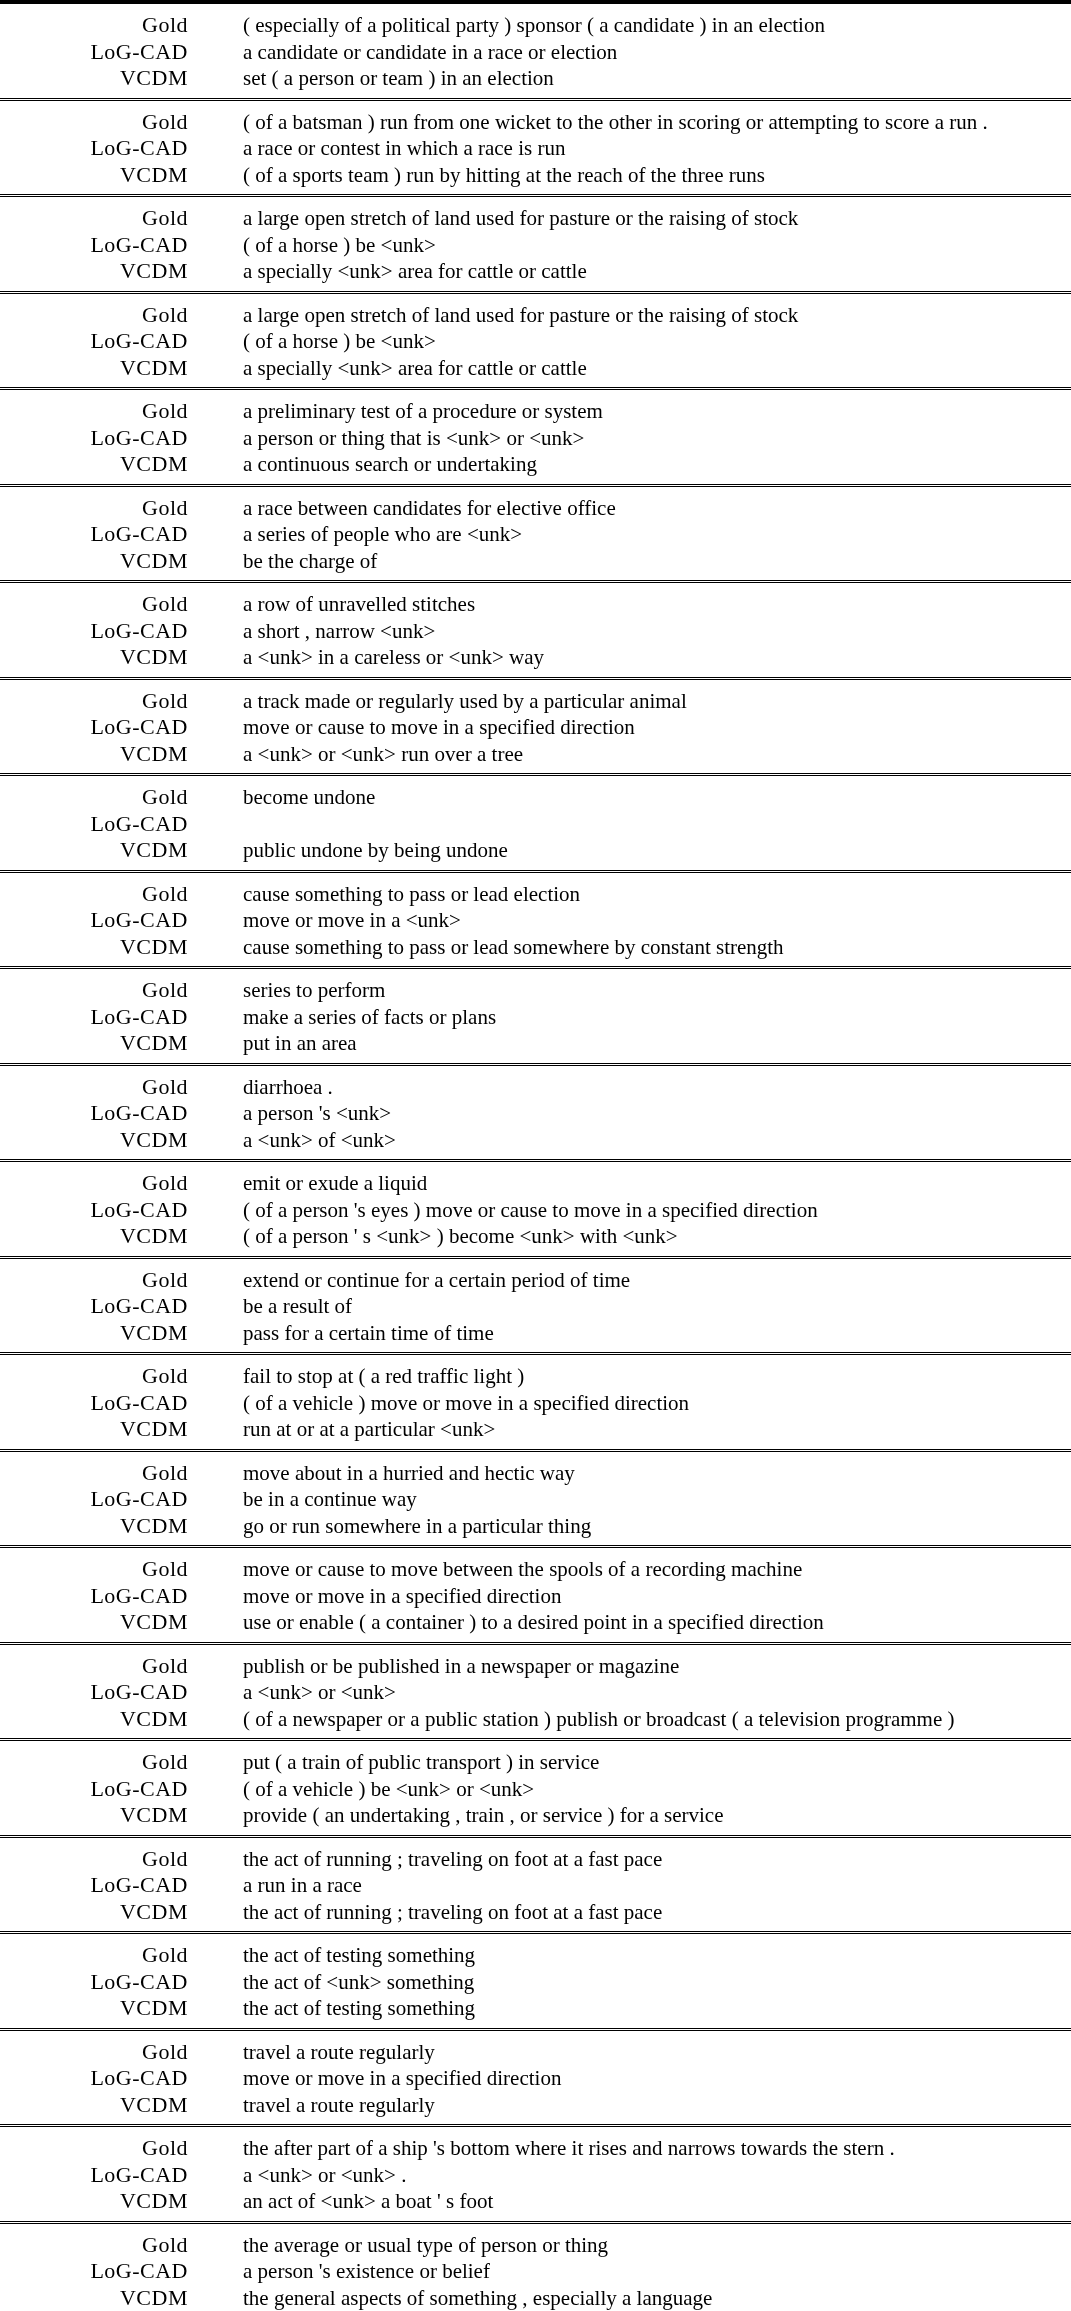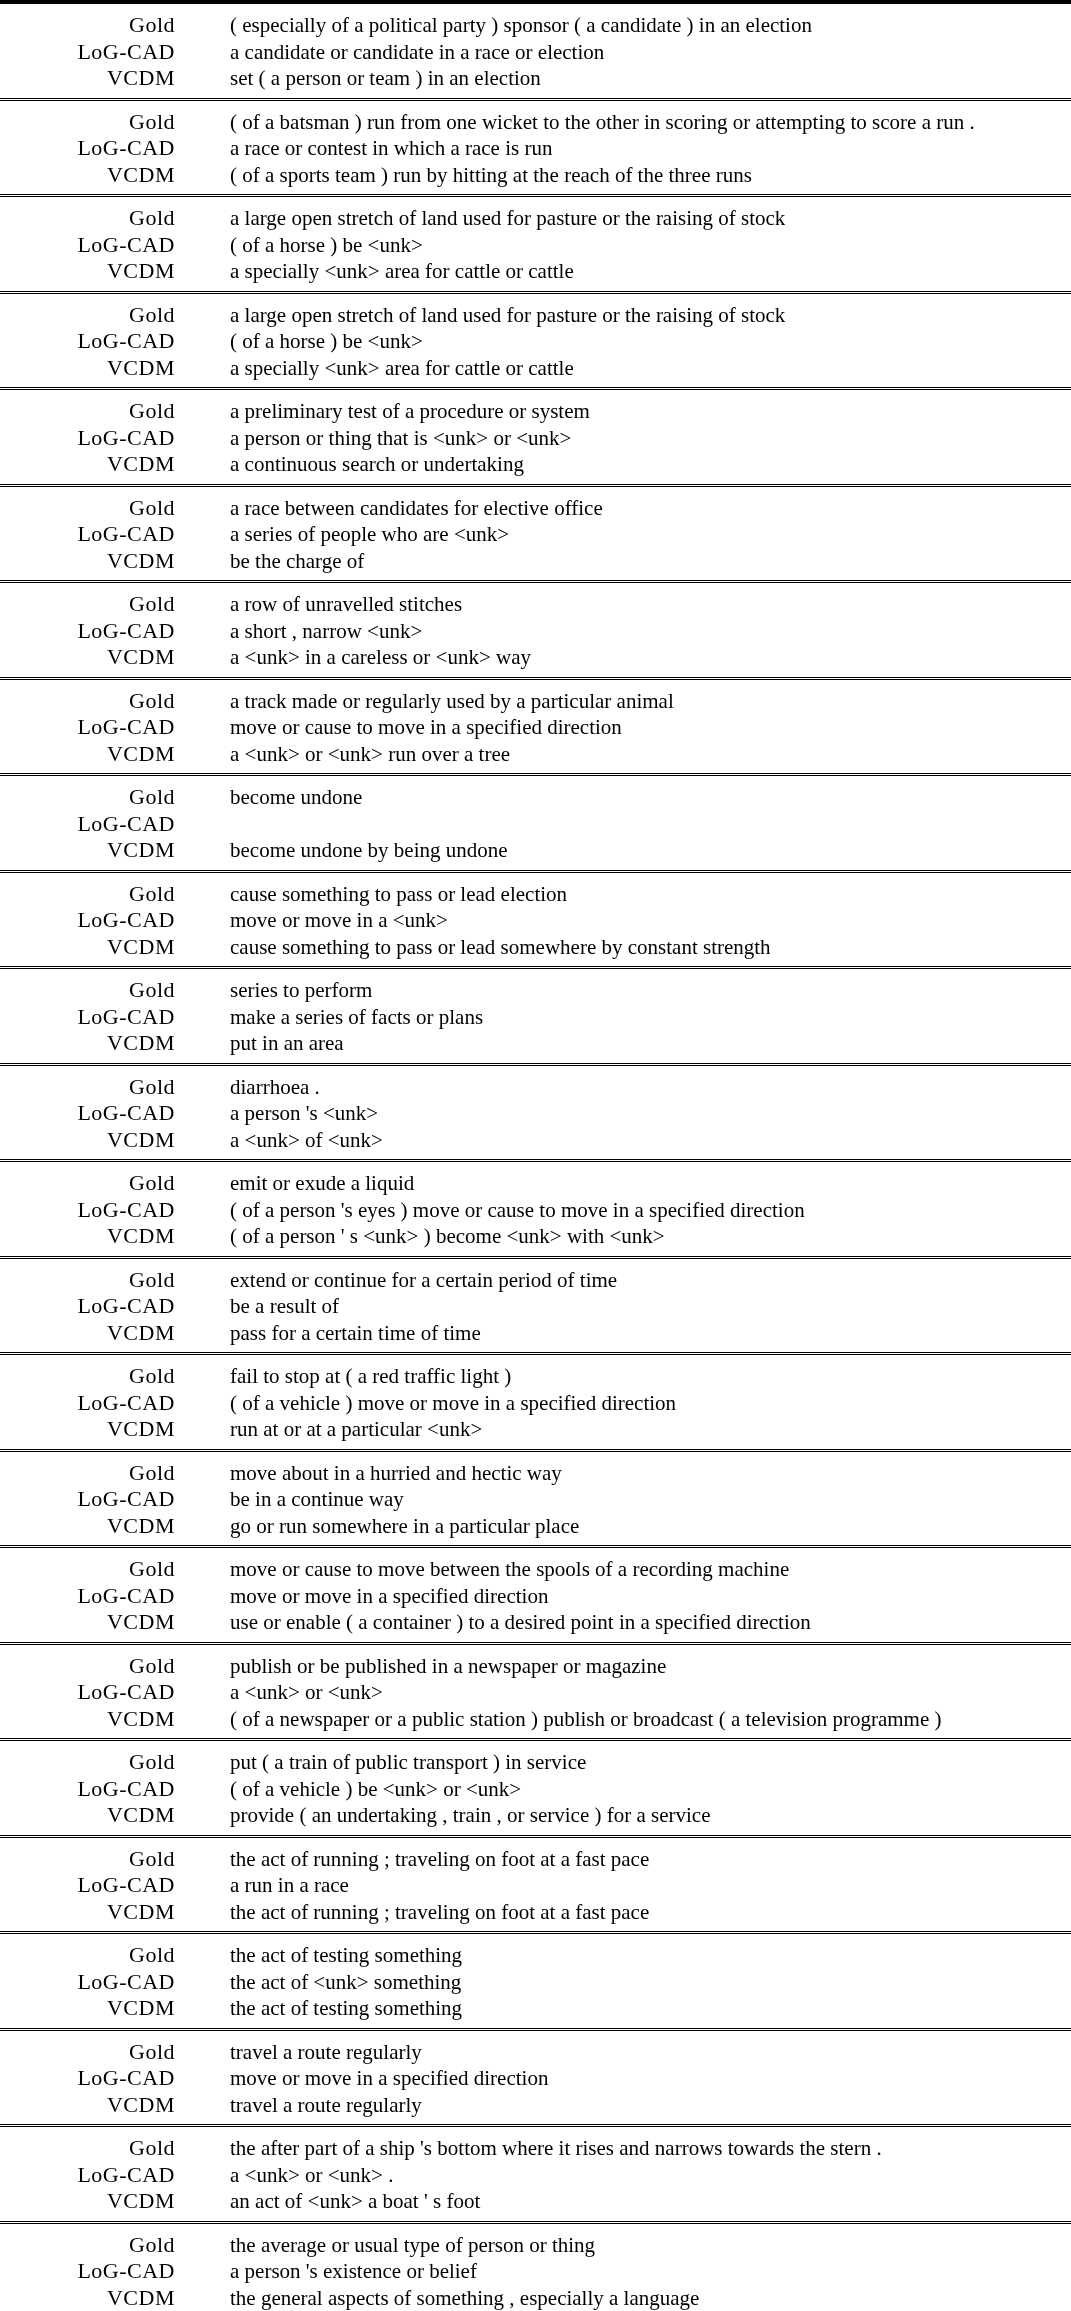--- a/index.html
+++ b/index.html
@@ -8,21 +8,21 @@
     background: #ffffff;
   }
   .defs-table {
     width: 1071px;
     box-sizing: border-box;
     border-top: 4px solid #000;
     font-family: "Liberation Serif", serif;
     color: #000;
   }
   .group {
-    padding: 8px 0 6px 0;
+    padding: 8px 0 6px 13px;
     border-bottom: 3px double #000;
   }
   .group:last-child {
     border-bottom: 4px solid #000;
   }
   .row {
     display: flex;
     line-height: 26.5px;
   }
   .label {
@@ -168,21 +168,21 @@
   <section class="group">
     <div class="row">
       <span class="label">Gold</span>
       <span class="def">become undone</span>
     </div>
     <div class="row">
       <span class="label">LoG-CAD</span>
     </div>
     <div class="row">
       <span class="label">VCDM</span>
-      <span class="def">become undone by being undone</span>
+      <span class="def">public undone by being undone</span>
     </div>
   </section>
 
   <section class="group">
     <div class="row">
       <span class="label">Gold</span>
       <span class="def">cause something to pass or lead election</span>
     </div>
     <div class="row">
       <span class="label">LoG-CAD</span>
@@ -273,21 +273,21 @@
     <div class="row">
       <span class="label">Gold</span>
       <span class="def">move about in a hurried and hectic way</span>
     </div>
     <div class="row">
       <span class="label">LoG-CAD</span>
       <span class="def">be in a continue way</span>
     </div>
     <div class="row">
       <span class="label">VCDM</span>
-      <span class="def">go or run somewhere in a particular place</span>
+      <span class="def">go or run somewhere in a particular thing</span>
     </div>
   </section>
 
   <section class="group">
     <div class="row">
       <span class="label">Gold</span>
       <span class="def">move or cause to move between the spools of a recording machine</span>
     </div>
     <div class="row">
       <span class="label">LoG-CAD</span>

